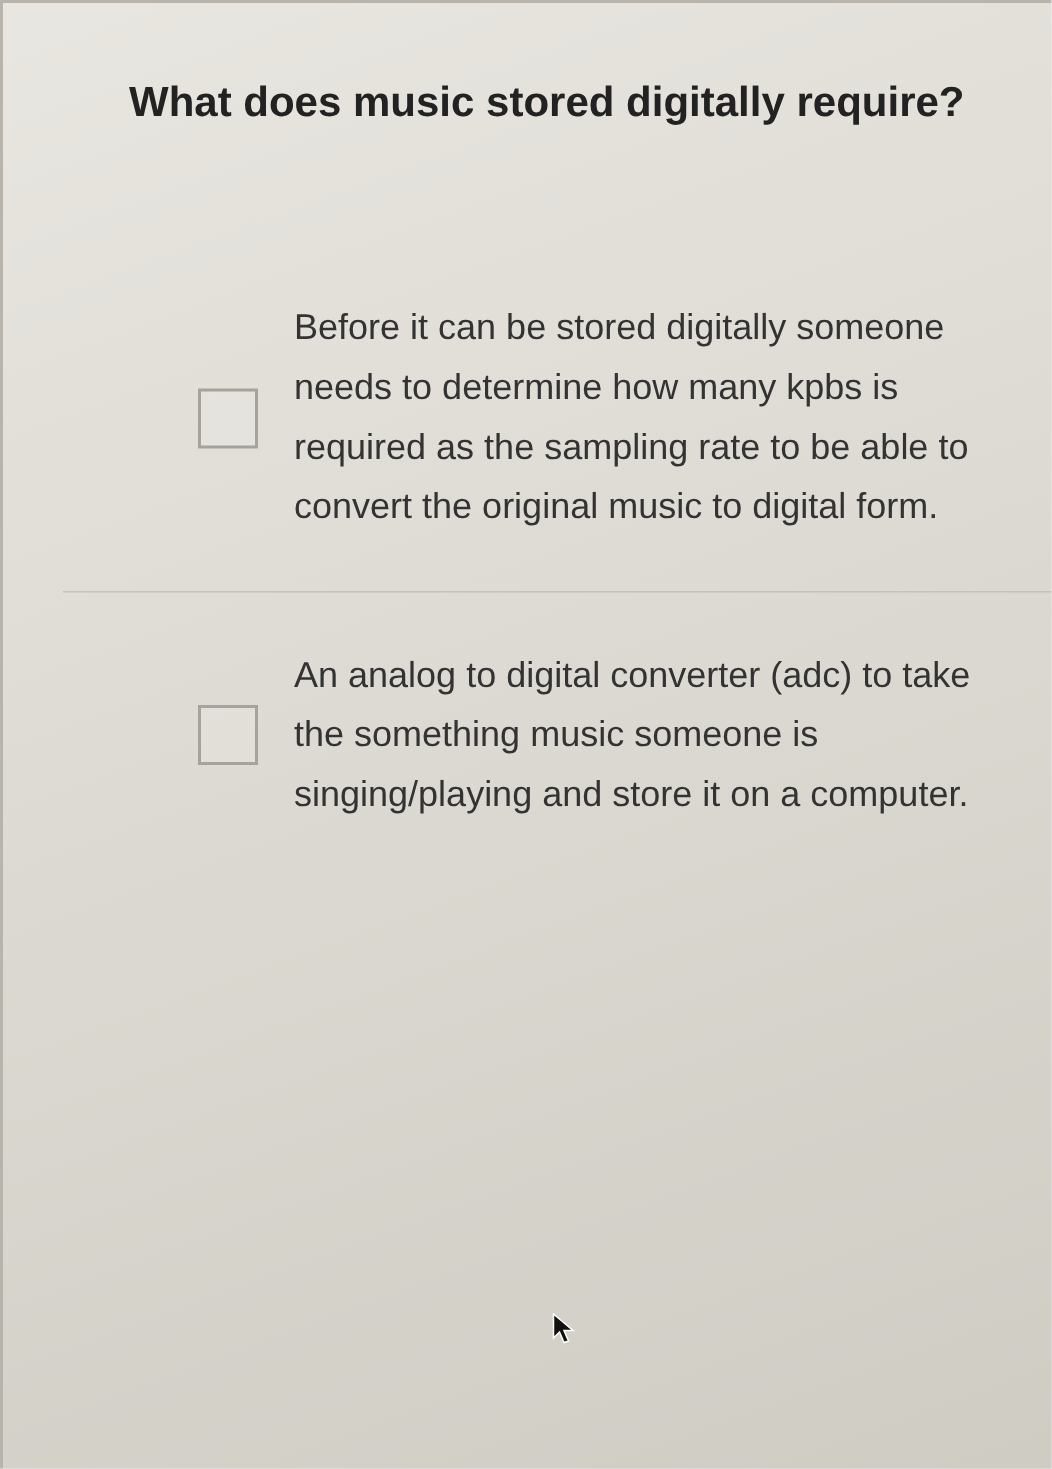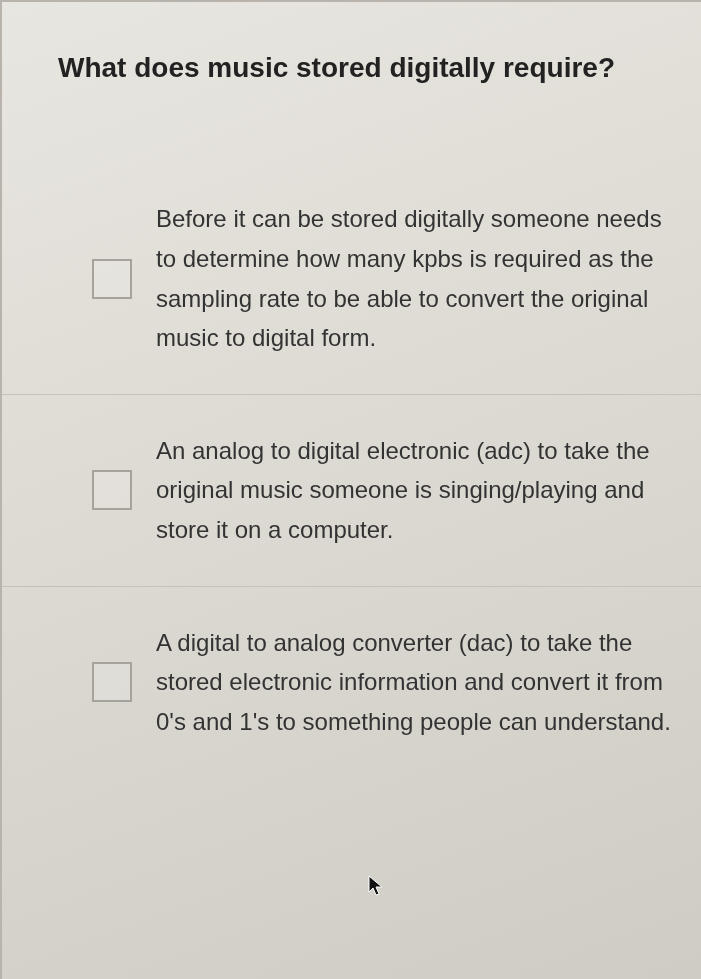--- a/index.html
+++ b/index.html
@@ -9,32 +9,34 @@
     font-family: Arial, Helvetica, sans-serif;
     background: linear-gradient(160deg, #e8e6e0 0%, #dcd9d2 50%, #cfccc4 100%);
     color: #2c2c2c;
     overflow: hidden;
   }
   .sheet {
     width: 100%;
     height: 100%;
     border-left: 2px solid #b8b4ab;
     border-top: 2px solid #b8b4ab;
+    padding-left: 28px;
   }
   .question-block {
     padding: 44px 40px 30px 56px;
   }
   .question-text {
     font-size: 28px;
     font-weight: 700;
     line-height: 1.55;
     color: #222;
   }
   .options {
     padding-top: 60px;
+    margin-left: 12px;
   }
   .option-row {
     display: flex;
     align-items: center;
     gap: 24px;
     padding: 36px 28px 36px 90px;
     border-top: 1px solid #c6c2b9;
   }
   .option-row:first-child {
     border-top: none;
@@ -74,26 +76,22 @@
 
   <div class="options">
 
     <div class="option-row">
       <div class="checkbox"></div>
       <div class="option-text">Before it can be stored digitally someone needs to determine how many kpbs is required as the sampling rate to be able to convert the original music to digital form.</div>
     </div>
 
     <div class="option-row">
       <div class="checkbox"></div>
-      <div class="option-text">An analog to digital electronic (adc) to take the original music someone is singing/playing and store it on a computer.</div>
+      <div class="option-text">An analog to digital converter (adc) to take the something music someone is singing/playing and store it on a computer.</div>
     </div>
 
-    <div class="option-row">
-      <div class="checkbox"></div>
-      <div class="option-text">A digital to analog converter (dac) to take the stored electronic information and convert it from 0's and 1's to something people can understand.</div>
-    </div>
 
   </div>
 </div>
 
 <svg class="cursor" viewBox="0 0 16 22">
   <path d="M1 1 L1 17 L5 13 L8 20 L11 19 L8 12 L14 12 Z" fill="#111" stroke="#fff" stroke-width="1"></path>
 </svg>
 
 </body></html>

